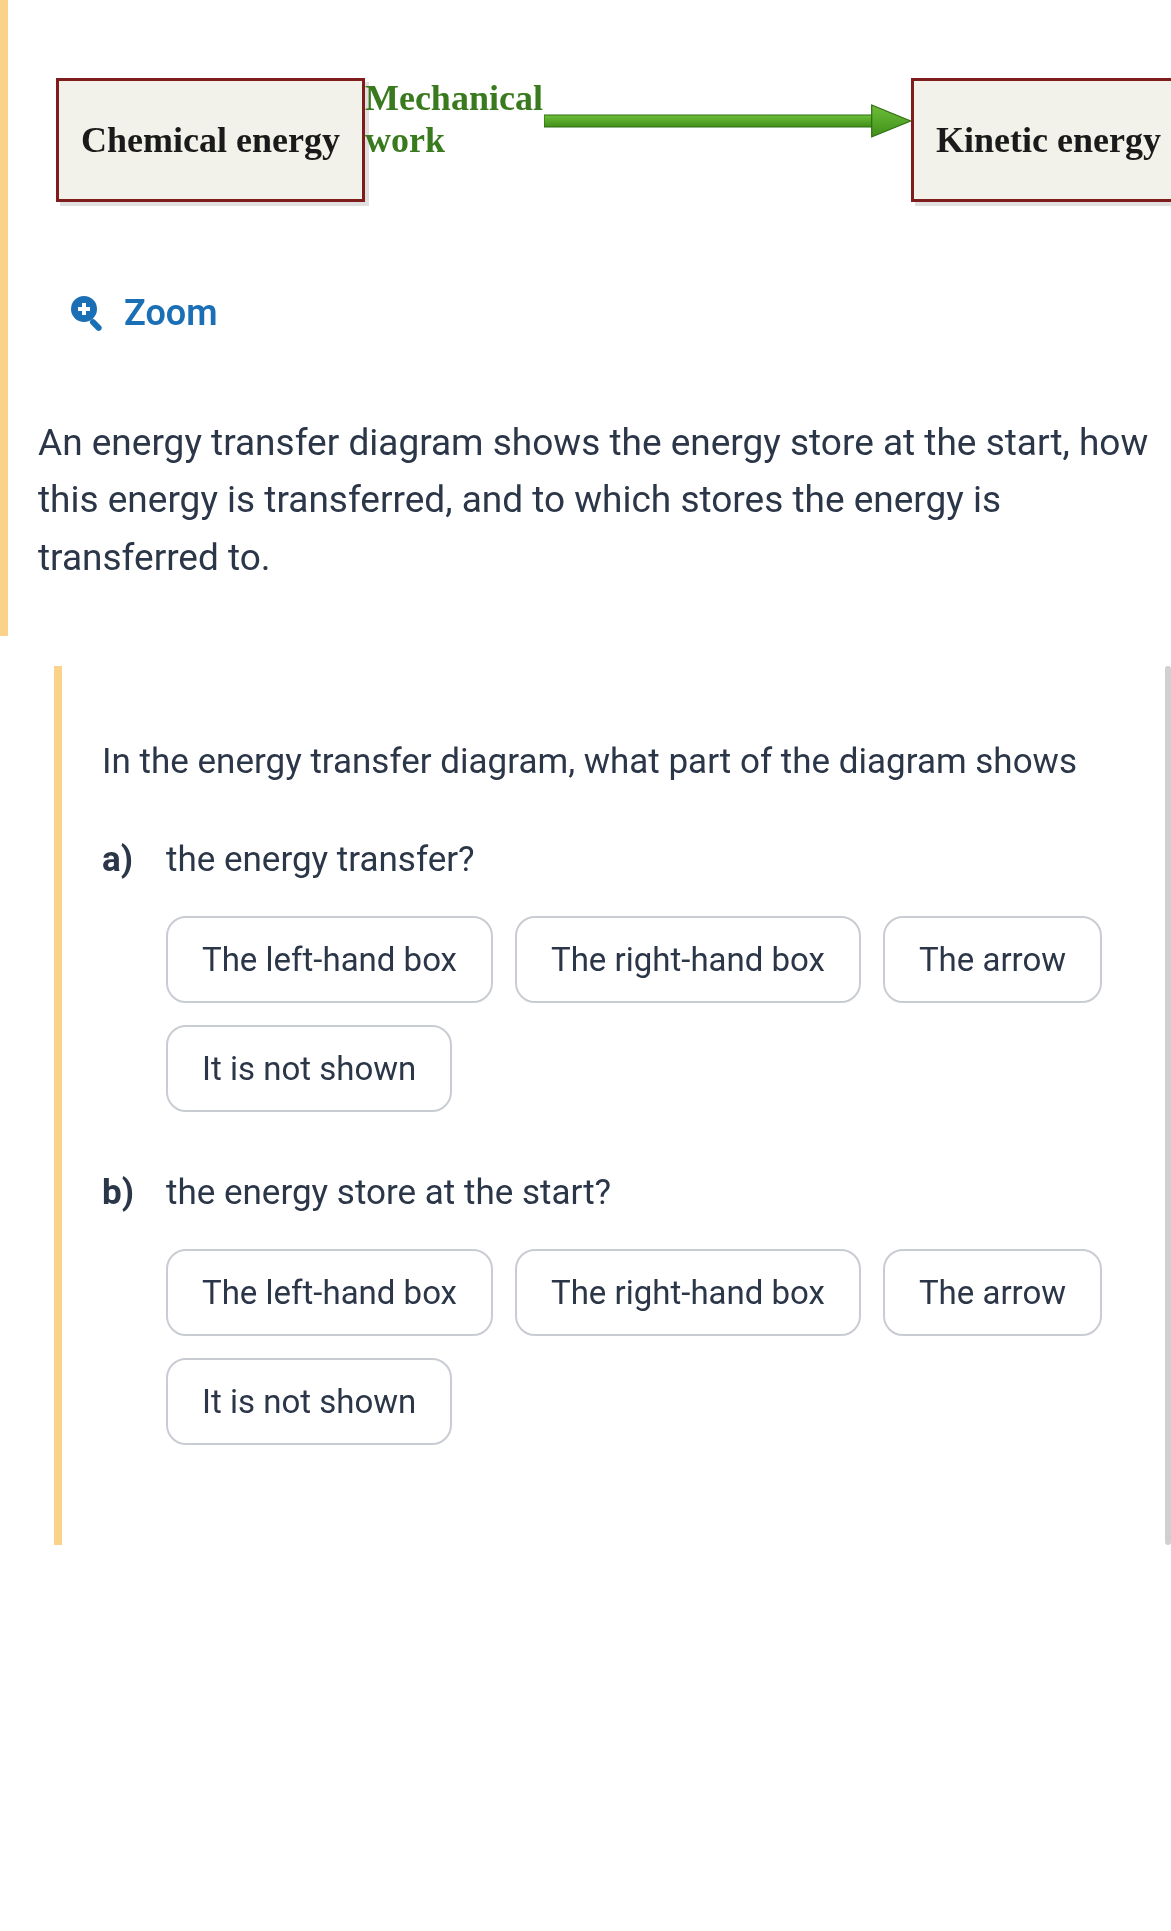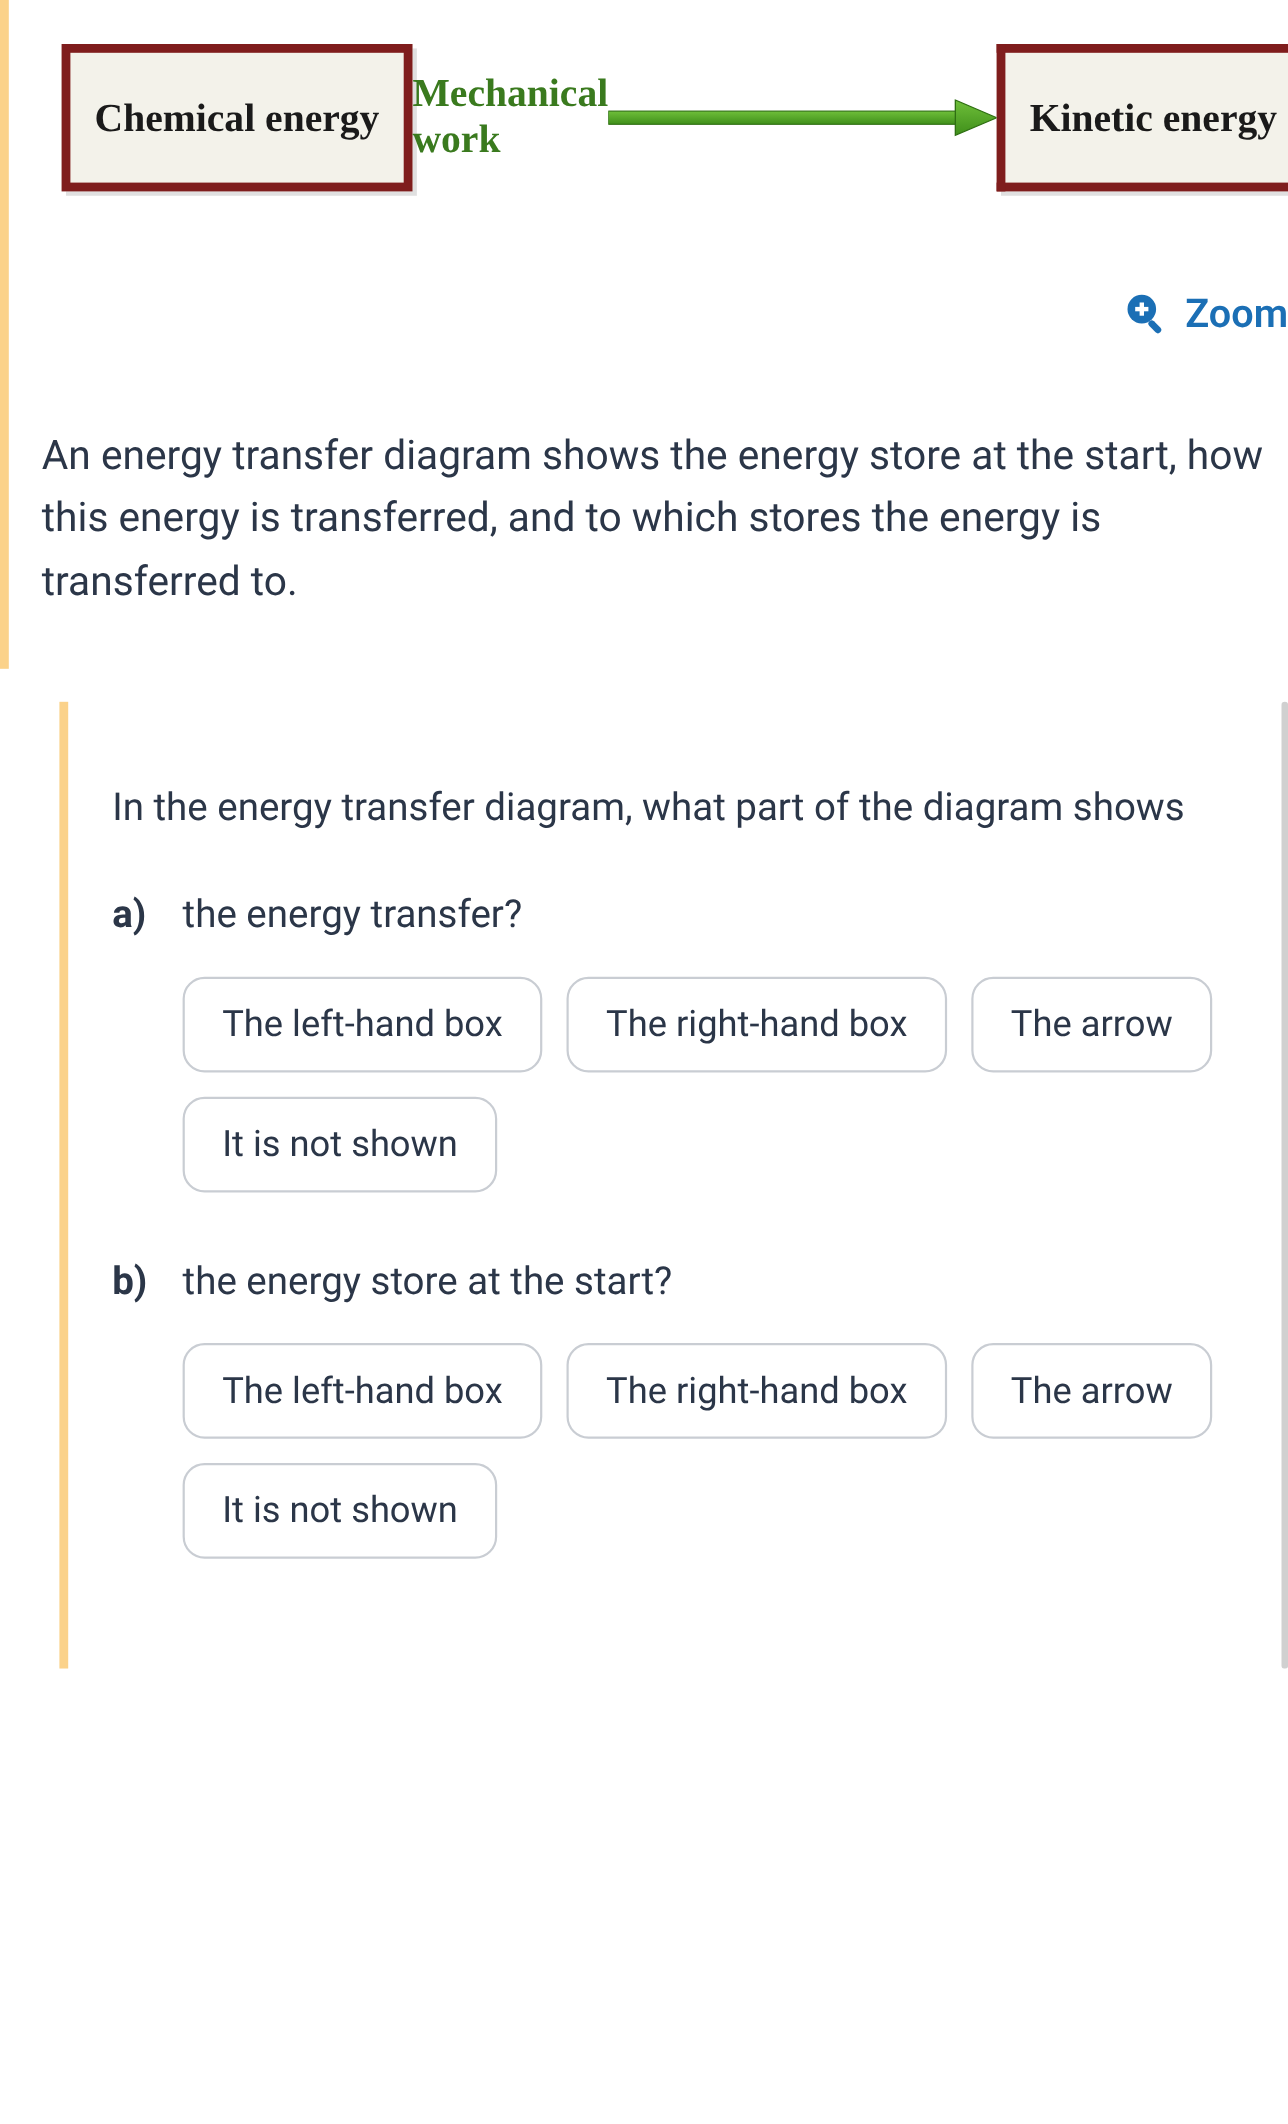--- a/index.html
+++ b/index.html
@@ -15,24 +15,25 @@
   }
   .diagram-wrap {
     padding: 0 0 0 48px;
     margin-bottom: 90px;
   }
   .diagram {
     display: flex;
     align-items: center;
   }
   .energy-box {
-    border: 8px solid #7f1d1d;
+    border: 3px solid #7f1d1d;
     background: #f3f2ea;
     padding: 38px 22px;
     box-shadow: 4px 4px 0 rgba(0,0,0,0.12);
+    margin-top: 38px;
   }
   .energy-box span {
     font-family: Georgia, "Times New Roman", serif;
     font-weight: 700;
     font-size: 36px;
     color: #1a1a1a;
     white-space: nowrap;
   }
   .right-box { border-right: none; padding-right: 10px; }
   .arrow-col {
@@ -52,21 +53,20 @@
   .zoom-row {
     display: flex;
     align-items: center;
     gap: 16px;
     padding-left: 60px;
     margin-bottom: 80px;
     color: #1b6fb5;
     font-weight: 600;
     font-size: 36px;
     cursor: pointer;
-    justify-content: flex-end;
   }
   .zoom-icon {
     width: 40px; height: 40px;
     position: relative;
   }
   .explain {
     padding: 0 10px 0 30px;
     font-size: 37px;
     line-height: 1.55;
     color: #2b3648;

